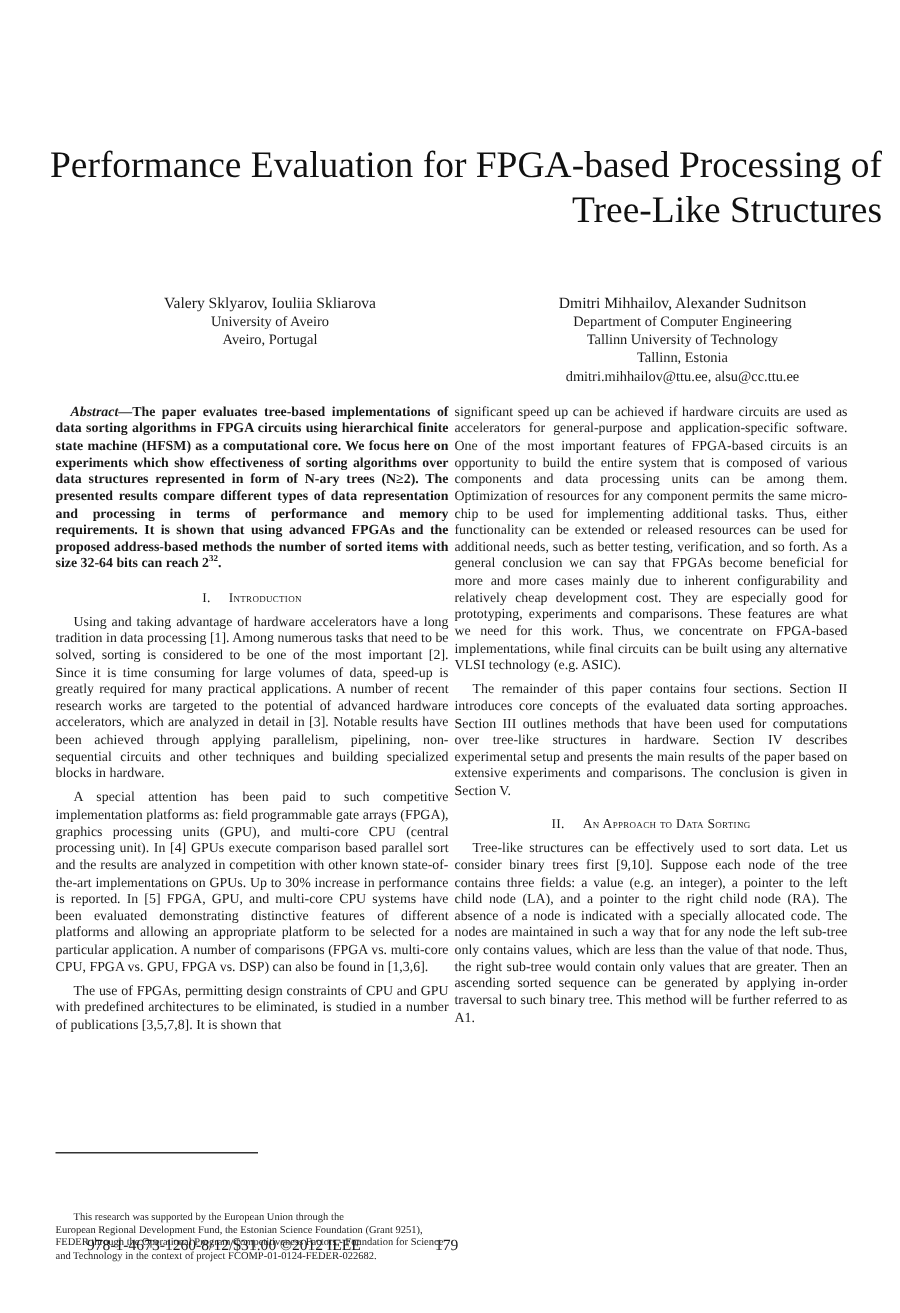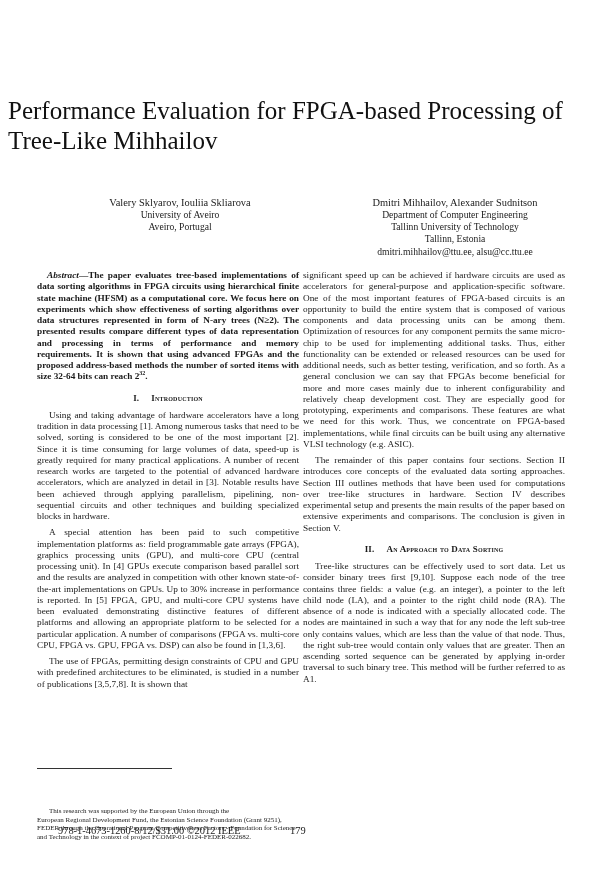--- a/index.html
+++ b/index.html
@@ -1,50 +1,50 @@
 <!DOCTYPE html>
 <html><head>
 <meta charset="utf-8">
 <style>
   html, body { margin:0; padding:0; background:#ffffff; }
   body { width:600px; height:875px; position:relative; overflow:hidden;
          font-family:"Liberation Serif", "DejaVu Serif", serif; color:#1a1a1a; }
-  .title { position:absolute; left:8px; top:96px; width:560px; text-align:left;
+  .title { position:absolute; left:28px; top:96px; width:560px; text-align:right;
            font-size:25px; line-height:30px; color:#111; }
   .author-block { position:absolute; top:196px; width:260px; text-align:center;
                   font-size:9.6px; line-height:12.2px; }
   .author-block .names { font-size:10.4px; line-height:13px; }
   #auth-left { left:50px; }
   #auth-right { left:325px; }
   .col { position:absolute; top:270px; width:262px; font-size:9.25px; line-height:11.25px;
          text-align:justify; }
   #col-left { left:37px; }
   #col-right { left:303px; }
   .abstract { font-weight:bold; }
   .abstract i { font-style:italic; }
   .para { text-indent:12px; margin:0 0 5px 0; }
-  .section-head { text-align:center; margin:10px 0 6px 0; font-size:9px; letter-spacing:0.2px;font-weight:bold; }
+  .section-head { text-align:center; margin:10px 0 6px 0; font-size:9px; letter-spacing:0.2px; }
   .section-head .num { margin-right:12px; }
   .sc { font-variant:small-caps; }
   sup { font-size:6px; line-height:0; vertical-align:4px; }
   .footnote-rule { position:absolute; left:37px; top:768px; width:135px; height:0;
                    border-top:1px solid #333; }
   .footnote { position:absolute; left:37px; top:771px; width:262px; font-size:7px;
               line-height:8.6px; text-align:left; }
   .footnote p { margin:0; }
   .footnote .fn-first { text-indent:12px;margin-top:36px; }
   .isbn { position:absolute; left:58px; top:825px; font-size:10.4px; }
   .pagenum { position:absolute; left:290px; top:825px; font-size:10.4px; }
 </style>
 </head>
 <body>
 
 <div class="title">
   <div>Performance Evaluation for FPGA-based Processing of</div>
-  <div>Tree-Like Mihhailov</div>
+  <div>Tree-Like Structures</div>
 </div>
 
 <div class="author-block" id="auth-left">
   <div class="names">Valery Sklyarov, Iouliia Skliarova</div>
   <div>University of Aveiro</div>
   <div>Aveiro, Portugal</div>
 </div>
 
 <div class="author-block" id="auth-right">
   <div class="names">Dmitri Mihhailov, Alexander Sudnitson</div>

